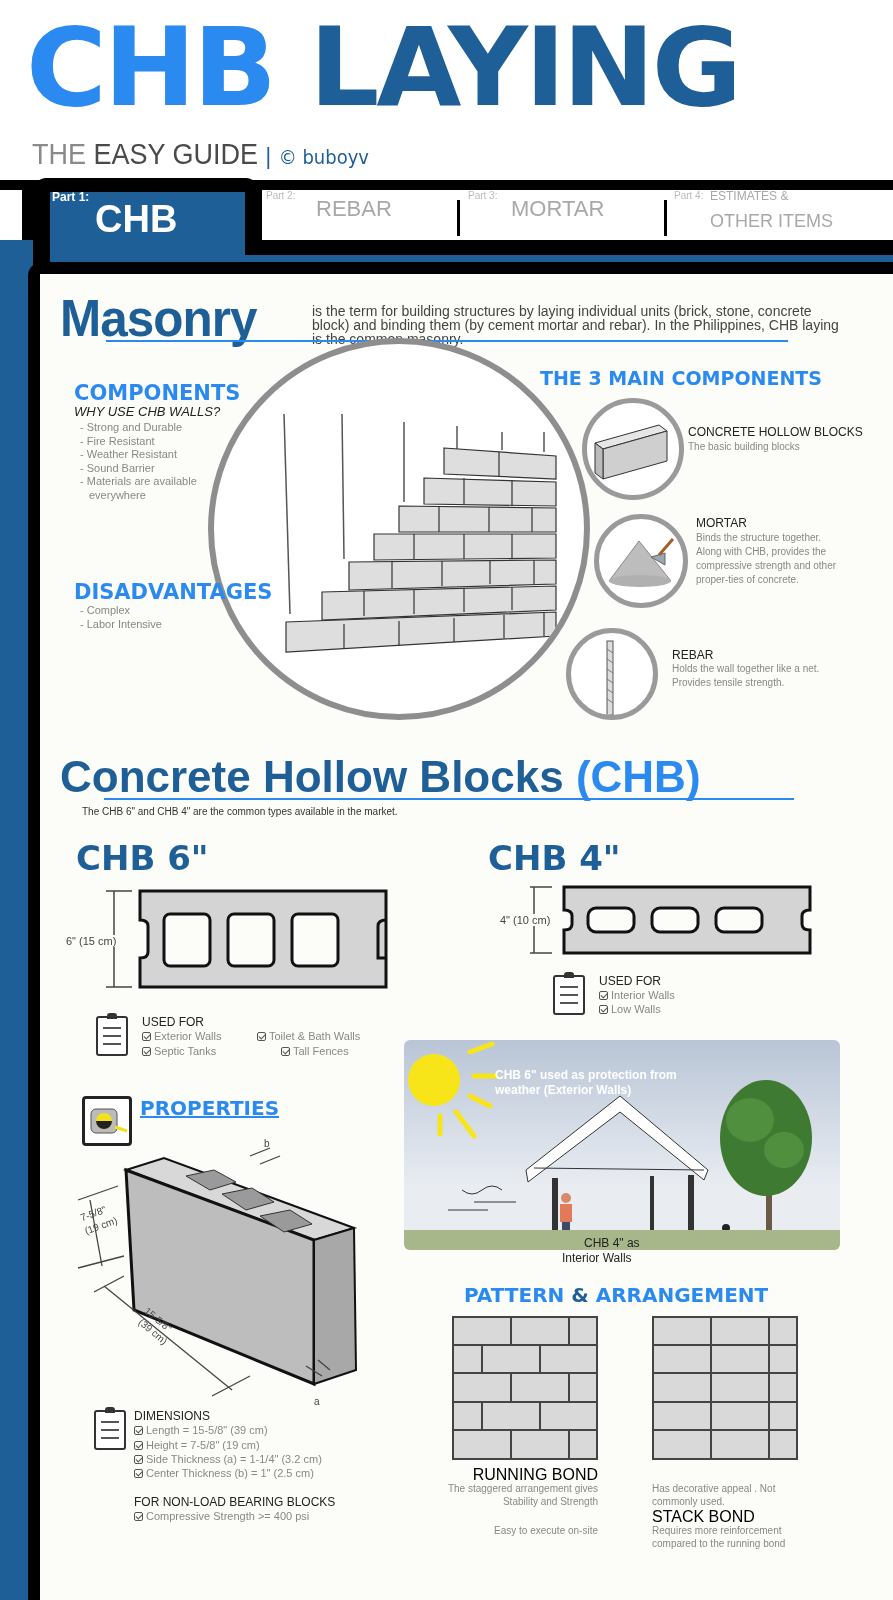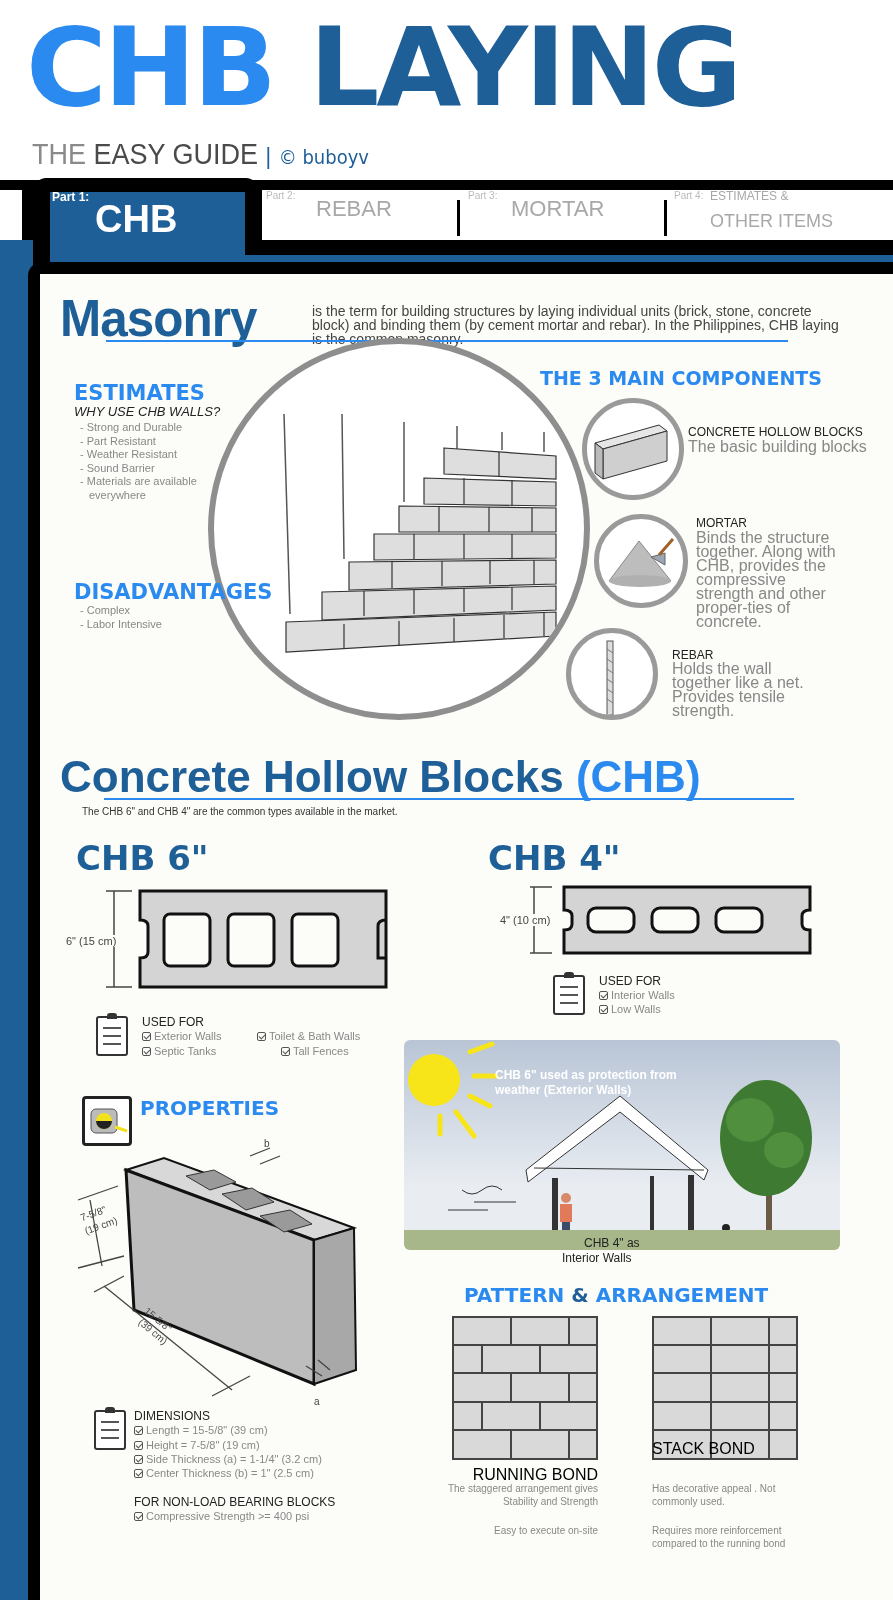--- a/index.html
+++ b/index.html
@@ -43,21 +43,21 @@
 
     .section-h { color: #2b8af0; font-weight: bold; font-family: "DejaVu Sans", sans-serif; }
     .sub-h { color: #222; font-size: 13px; }
     .bullets { color: #888; font-size: 11px; line-height: 13.5px; }
     .bullets div { white-space: nowrap; }
 
     .big-circle { left: 208px; top: 338px; width: 382px; height: 382px; border-radius: 50%; border: 6px solid #8e8e8e; background: #fff; overflow: hidden; }
     .small-circle { border-radius: 50%; border: 5px solid #9a9a9a; background: #fff; overflow: hidden; }
 
     .comp-title { color: #222; font-size: 12px; }
-    .comp-desc { color: #888; font-size: 16px; line-height: 14px; }
+    .comp-desc { color: #888; font-size: 10px; line-height: 14px; }
 
     
     .h-chb { left: 60px; top: 752px; font-weight: bold; font-size: 44px; letter-spacing: 0px; white-space: nowrap; }
     .h-chb .d { color: #1f5f98; }
     .h-chb .l { color: #2b8af0; }
     .chb-desc { left: 82px; top: 806px; font-size: 10px; color: #333; }
     .chb-size-h { color: #1f5f98; font-weight: bold; font-family: "DejaVu Sans", sans-serif; font-size: 34px; }
     .dim-label { color: #444; font-size: 11px; white-space: nowrap; }
     .used-title { color: #222; font-size: 12px; }
     .used-item { color: #888; font-size: 11px; white-space: nowrap; }
@@ -161,25 +161,25 @@
         <line x1="298" y1="243" x2="298" y2="266"></line>
       <line x1="130" y1="280" x2="130" y2="305"></line>
         <line x1="185" y1="277" x2="185" y2="302"></line>
         <line x1="240" y1="274" x2="240" y2="298"></line>
         <line x1="290" y1="271" x2="290" y2="294"></line>
         <line x1="330" y1="269" x2="330" y2="292"></line>
     </g>
   </svg>
 </div>
 
-<div class="abs section-h" style="left:74px;top:381px;font-size:21px;">ESTIMATES</div>
+<div class="abs section-h" style="left:74px;top:381px;font-size:21px;">COMPONENTS</div>
 <div class="abs sub-h" style="left:74px;top:404px;font-style:italic;">WHY USE CHB WALLS?</div>
 <div class="abs bullets" style="left:80px;top:421px;">
   <div>- Strong and Durable</div>
-  <div>- Part Resistant</div>
+  <div>- Fire Resistant</div>
   <div>- Weather Resistant</div>
   <div>- Sound Barrier</div>
   <div>- Materials are available</div>
   <div style="padding-left:9px;">   everywhere</div>
 </div>
 
 <div class="abs section-h" style="left:74px;top:580px;font-size:21px;">DISADVANTAGES</div>
 <div class="abs bullets" style="left:80px;top:604px;">
   <div>- Complex</div>
   <div>- Labor Intensive</div>
@@ -314,21 +314,21 @@
 <div class="abs used-title" style="left:562px;top:1251px;">Interior Walls</div>
 
 <div class="abs" style="left:82px;top:1096px;width:50px;height:50px;border:3px solid #222;border-radius:4px;background:#fff;">
   <svg width="44" height="44" viewBox="0 0 44 44">
     <rect x="6" y="10" width="26" height="24" rx="5" fill="#bbb" stroke="#555"></rect>
     <circle cx="19" cy="22" r="8" fill="#f2e11c"></circle>
     <path d="M11,22 a8,8 0 0 0 16,0 Z" fill="#222"></path>
     <line x1="30" y1="28" x2="42" y2="32" stroke="#f2e11c" stroke-width="3"></line>
   </svg>
 </div>
-<div class="abs section-h" style="left:140px;top:1096px;font-size:20px;">PROPERTIES</div>
+<div class="abs section-h" style="left:140px;top:1096px;font-size:20px;text-decoration:underline;">PROPERTIES</div>
 
 <svg class="abs" style="left:74px;top:1140px;" width="300" height="260" viewBox="0 0 300 260">
   <polygon points="52,30 90,18 280,88 240,100" fill="#d8d8d8" stroke="#111" stroke-width="2"></polygon>
   <polygon points="52,30 240,100 240,244 60,170" fill="#bdbdbd" stroke="#111" stroke-width="3"></polygon>
   <polygon points="240,100 280,88 282,230 240,244" fill="#a8a8a8" stroke="#111" stroke-width="2"></polygon>
   <polygon points="112,36 140,30 162,42 136,50" fill="#9a9a9a" stroke="#333"></polygon>
   <polygon points="148,54 178,48 200,62 172,70" fill="#9a9a9a" stroke="#333"></polygon>
   <polygon points="186,76 216,70 238,84 210,92" fill="#9a9a9a" stroke="#333"></polygon>
   <g stroke="#444" stroke-width="1.3">
     <line x1="4" y1="60" x2="44" y2="46"></line>
@@ -398,15 +398,15 @@
       <line x1="1" y1="114" x2="145" y2="114"></line>
     <line x1="59" y1="1" x2="59" y2="143"></line>
       <line x1="117" y1="1" x2="117" y2="143"></line>
   </g>
 </svg>
 
 <div class="abs bond-title" style="left:420px;top:1466px;width:178px;text-align:right;">RUNNING BOND</div>
 <div class="abs bond-desc" style="left:420px;top:1482px;width:178px;text-align:right;">The staggered arrangement gives Stability and Strength</div>
 <div class="abs bond-desc" style="left:420px;top:1524px;width:178px;text-align:right;">Easy to execute on-site</div>
 
-<div class="abs bond-title" style="left:652px;top:1440px;">STACK BOND</div>
+<div class="abs bond-title" style="left:652px;top:1508px;">STACK BOND</div>
 <div class="abs bond-desc" style="left:652px;top:1482px;width:160px;">Has decorative appeal . Not commonly used.</div>
 <div class="abs bond-desc" style="left:652px;top:1524px;width:170px;">Requires more reinforcement compared to the running bond</div>
 
 </body></html>

